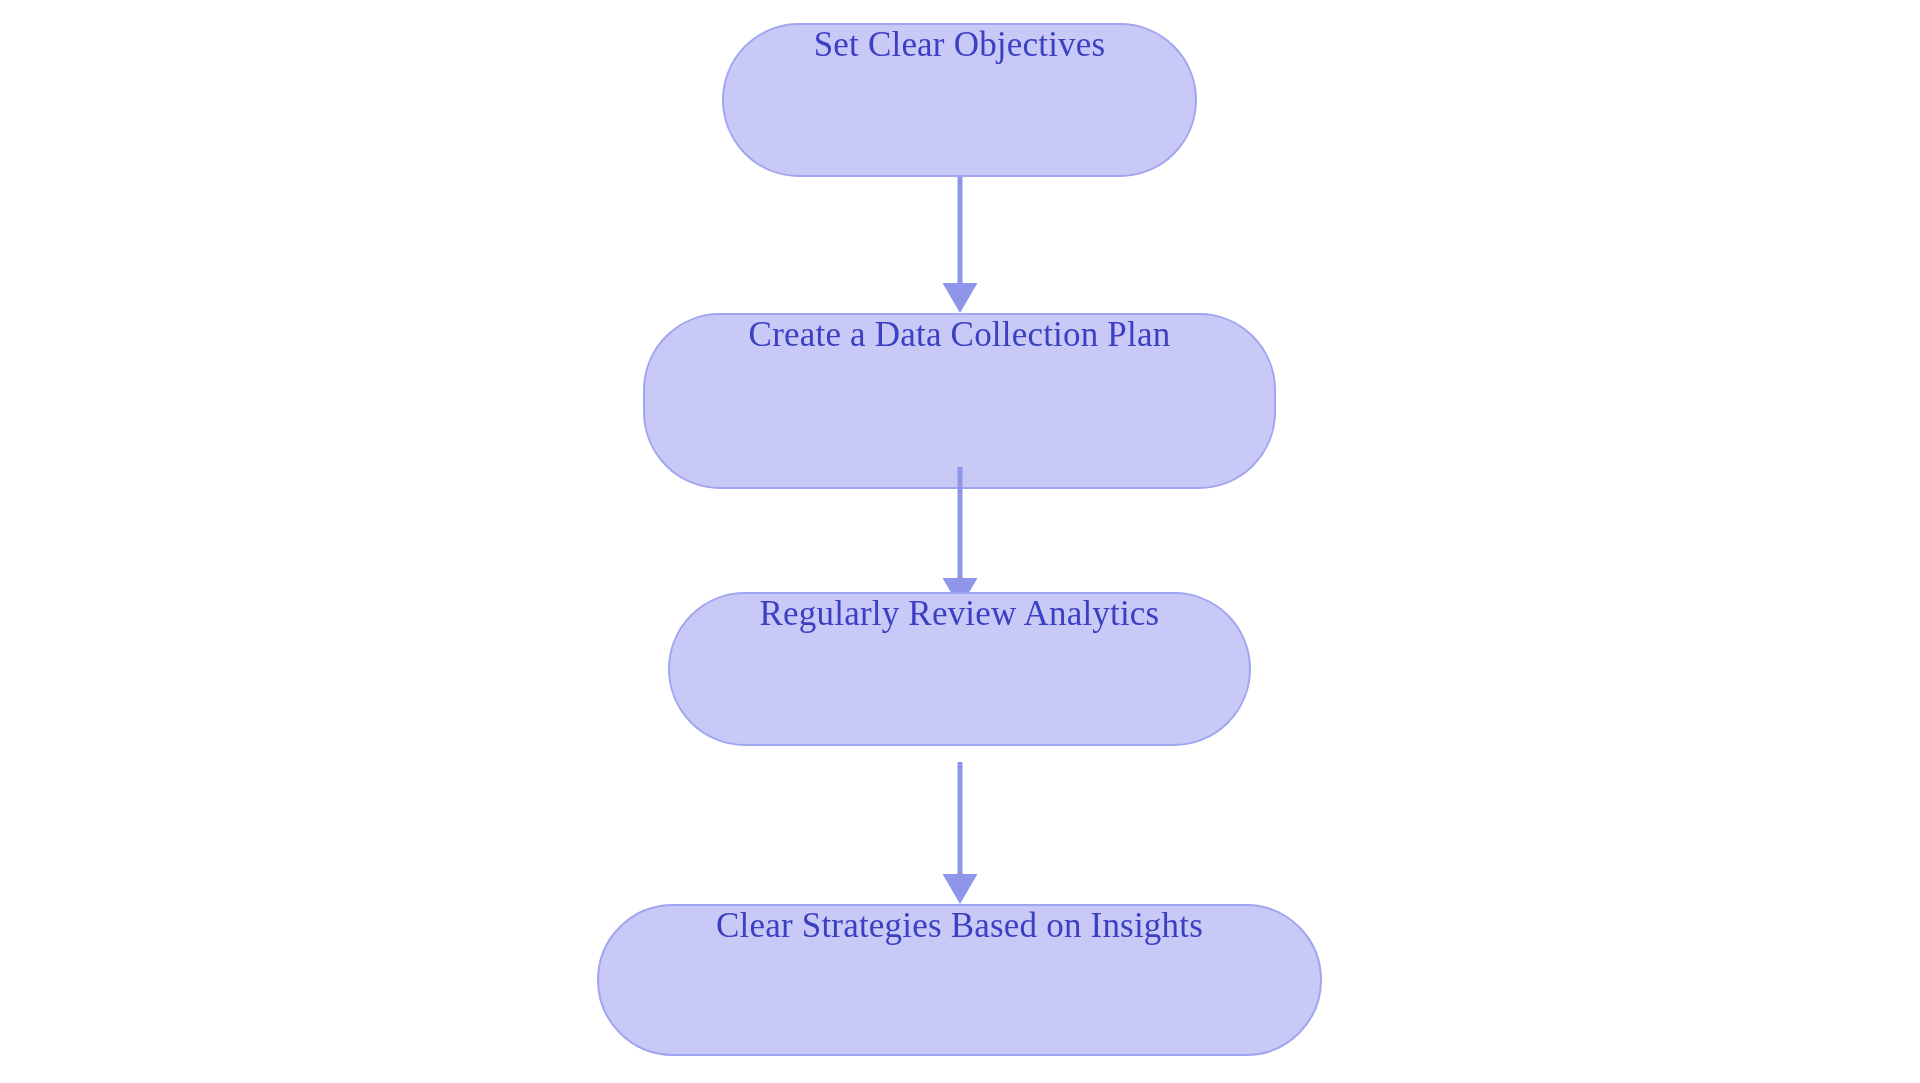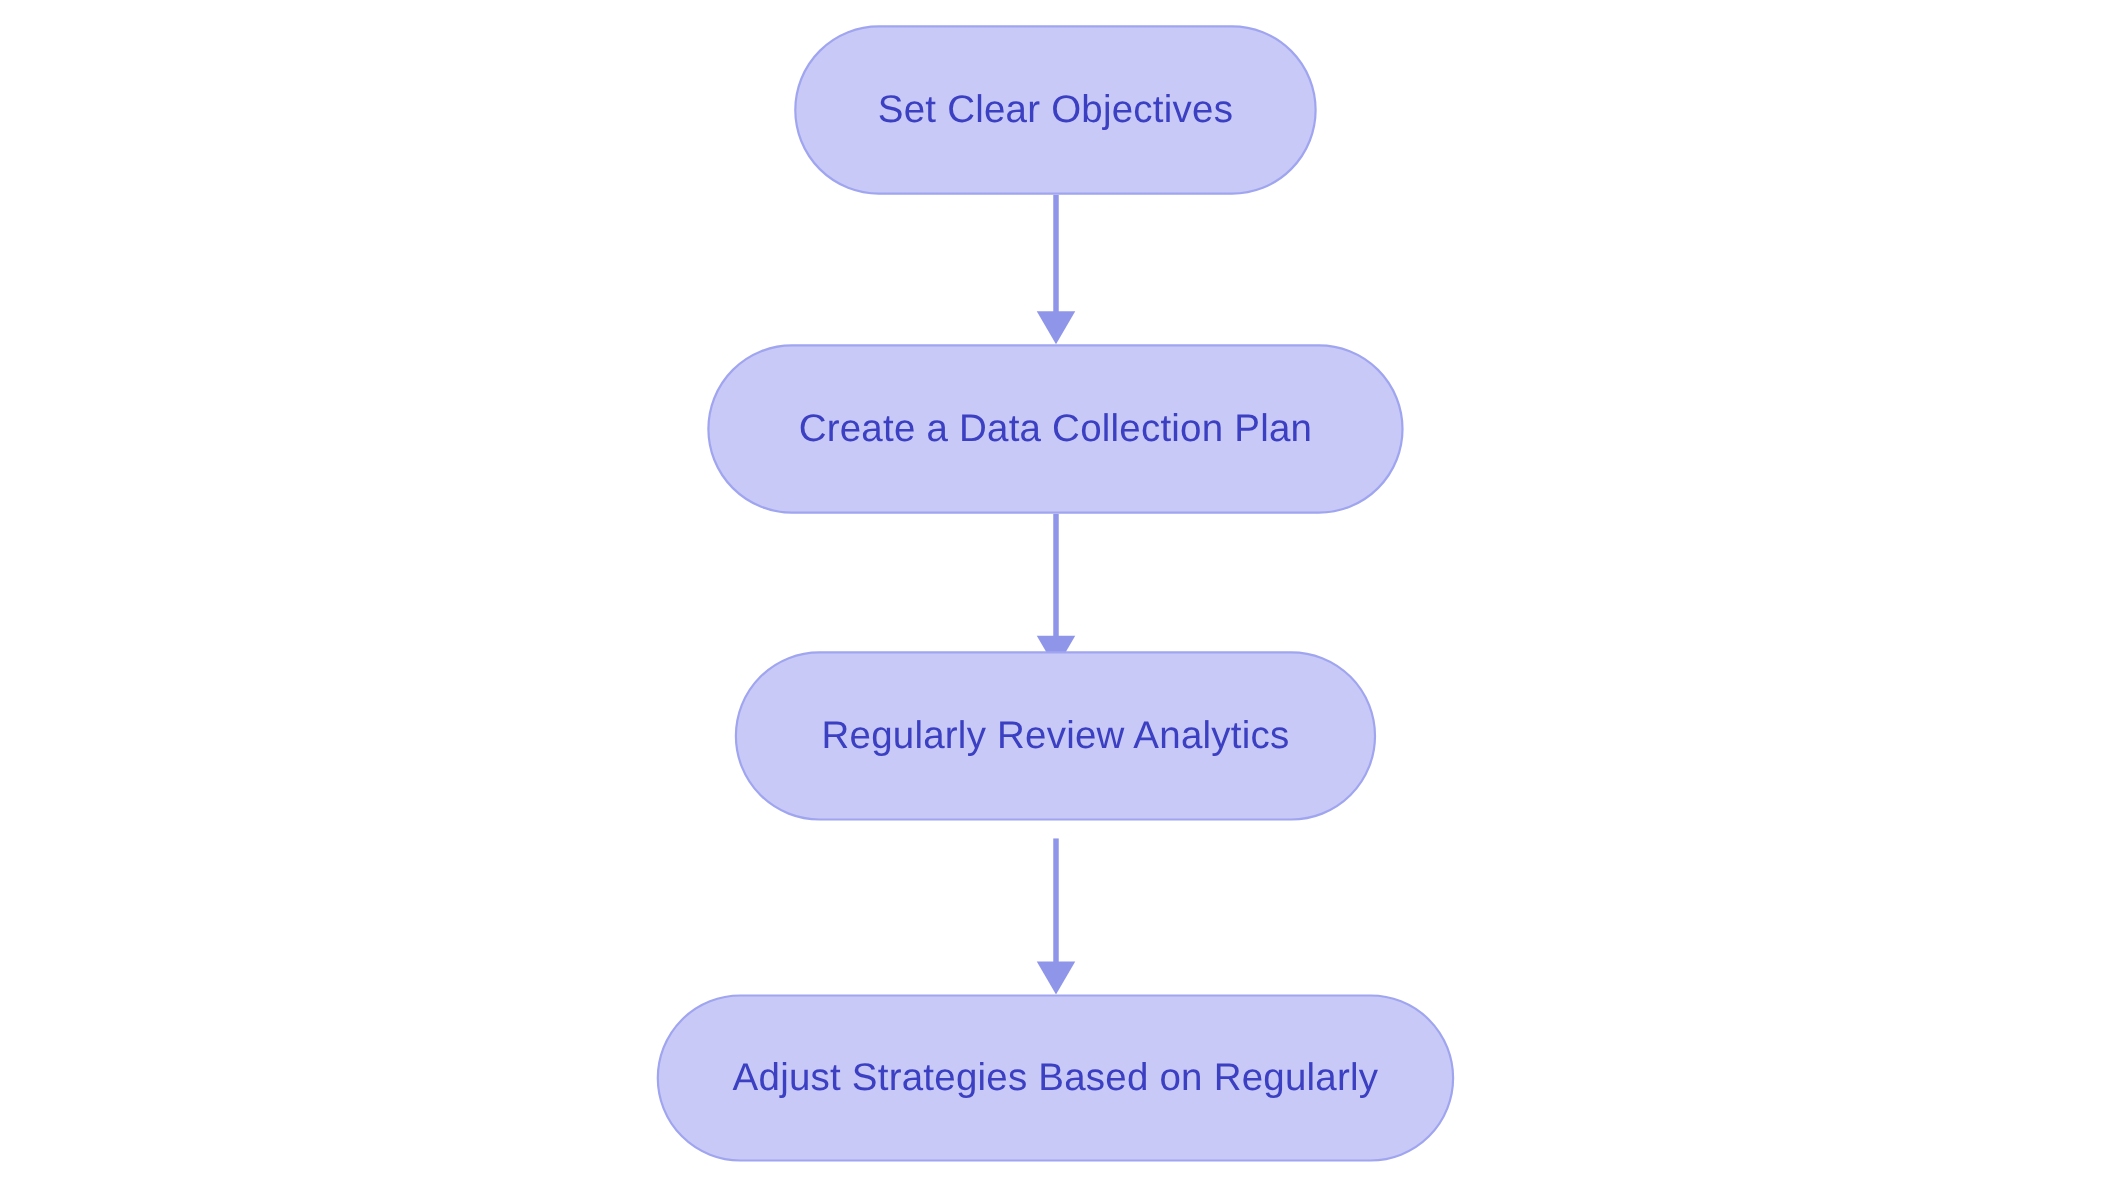--- a/index.html
+++ b/index.html
@@ -10,36 +10,37 @@
     overflow: hidden;
   }
   .canvas {
     position: relative;
     width: 1920px; height: 1083px;
     background: #ffffff;
   }
   .node {
     position: absolute;
     display: flex;
-    align-items: center;
+    align-items: flex-start;
     justify-content: center;
     border: 2px solid #a0a5f0;
     background: #c8c9f7;
     border-radius: 77px;
+    font-family: Liberation Serif, serif;
   }
   .node-label {
     font-size: 35px;
     font-weight: 400;
     letter-spacing: 0.2px;
     color: #3b3fc2;
     white-space: nowrap;
     text-align: center;
   }
   .node-1 { left: 722px; top: 23px;  width: 475px; height: 154px; }
-  .node-2 { left: 643px; top: 313px; width: 633px; height: 154px; }
+  .node-2 { left: 643px; top: 313px; width: 633px; height: 176px; }
   .node-3 { left: 668px; top: 592px; width: 583px; height: 154px; }
   .node-4 { left: 597px; top: 904px; width: 725px; height: 152px; }
   .arrow {
     position: absolute;
     left: 938px;
     width: 44px;
     display: block;
   }
   .arrow-1 { top: 177px; height: 136px; }
   .arrow-2 { top: 467px; height: 141px; }
@@ -71,16 +72,16 @@
   <div class="node node-3" style="background-color: rgb(200, 201, 247);">
     <span class="node-label" style="color: rgb(59, 63, 194);">Regularly Review Analytics</span>
   </div>
 
   <svg class="arrow arrow-3" viewBox="0 0 44 142" aria-hidden="true">
     <line x1="22" y1="0" x2="22" y2="114" stroke-width="5" stroke="#8f96e9"></line>
     <polygon points="4.5,112 39.5,112 22,142" fill="#8f96e9"></polygon>
   </svg>
 
   <div class="node node-4" style="background-color: rgb(200, 201, 247);">
-    <span class="node-label" style="color: rgb(59, 63, 194);">Adjust Strategies Based on Regularly</span>
+    <span class="node-label" style="color: rgb(59, 63, 194);">Clear Strategies Based on Insights</span>
   </div>
 
 </div>
 
 </body></html>

